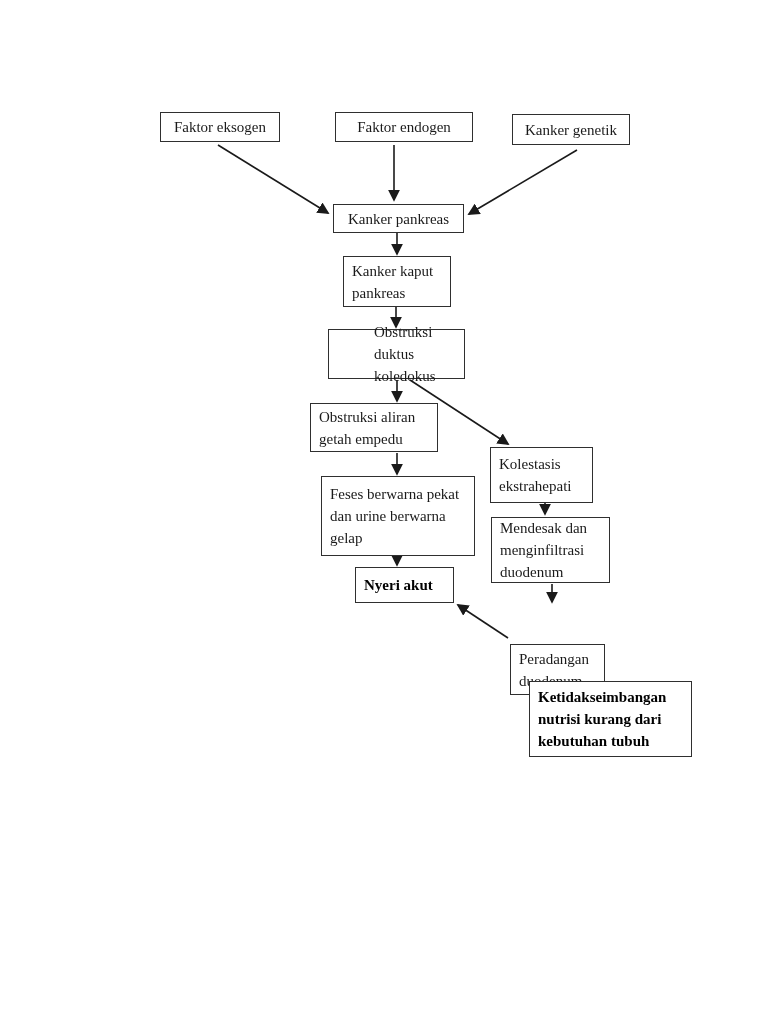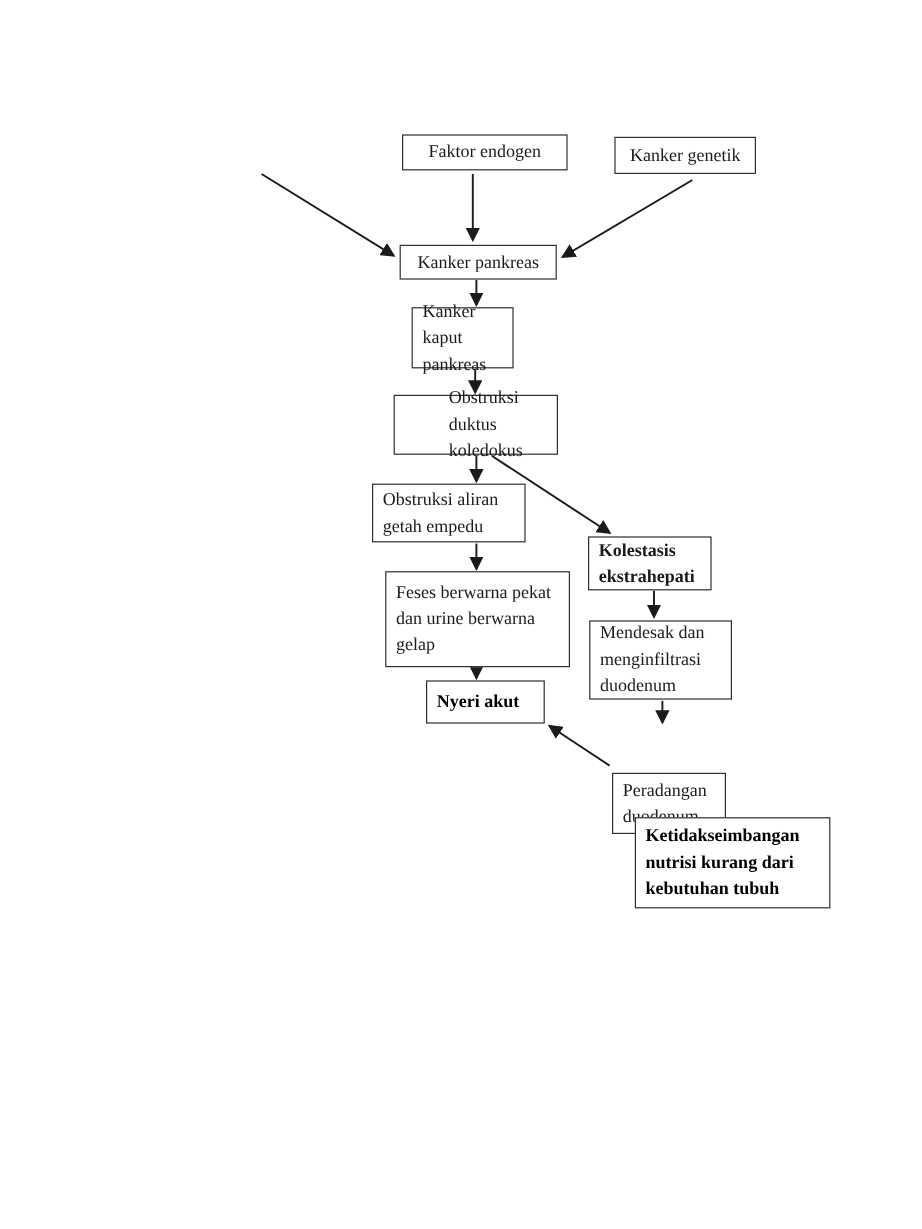--- a/index.html
+++ b/index.html
@@ -69,34 +69,35 @@
     <line x1="397" y1="380" x2="397" y2="401" marker-end="url(#ah)"></line>
     <line x1="410" y1="380" x2="508" y2="444" marker-end="url(#ah)"></line>
     <line x1="397" y1="453" x2="397" y2="474" marker-end="url(#ah)"></line>
     <line x1="545" y1="492" x2="545" y2="514" marker-end="url(#ah)"></line>
     <line x1="397" y1="544" x2="397" y2="565" marker-end="url(#ah)"></line>
     <line x1="552" y1="584" x2="552" y2="602" marker-end="url(#ah)"></line>
     <line x1="508" y1="638" x2="458" y2="605" marker-end="url(#ah)"></line>
     <line x1="558" y1="656" x2="558" y2="679" marker-end="url(#ah)"></line>
   </svg>
 
+  <div class="node center" style="left:160px; top:112px; width:120px; height:30px;">Faktor eksogen</div>
 
   <div class="node center" style="left:335px; top:112px; width:138px; height:30px;">Faktor endogen</div>
 
   <div class="node center" style="left:512px; top:114px; width:118px; height:31px;">Kanker genetik</div>
 
   <div class="node center" style="left:333px; top:204px; width:131px; height:29px;">Kanker pankreas</div>
 
-  <div class="node" style="left:343px; top:256px; width:85px; height:51px;">Kanker kaput pankreas</div>
+  <div class="node" style="left:343px; top:256px; width:108px; height:51px;">Kanker kaput pankreas</div>
 
   <div class="node" style="left:328px; top:329px; width:137px; height:50px;padding-left:45px;">Obstruksi duktus koledokus</div>
 
   <div class="node" style="left:310px; top:403px; width:128px; height:49px;">Obstruksi aliran getah empedu</div>
 
-  <div class="node" style="left:490px; top:447px; width:103px; height:45px;font-weight:bold;">Kolestasis ekstrahepati</div>
+  <div class="node" style="left:490px; top:447px; width:103px; height:56px;">Kolestasis ekstrahepati</div>
 
   <div class="node" style="left:321px; top:476px; width:154px; height:80px;">Feses berwarna pekat dan urine berwarna gelap</div>
 
   <div class="node" style="left:491px; top:517px; width:119px; height:66px;">Mendesak dan menginfiltrasi duodenum</div>
 
   <div class="node bold" style="left:355px; top:567px; width:99px; height:36px;">Nyeri akut</div>
 
   <div class="node" style="left:510px; top:604px; width:95px; height:51px;margin-top:40px;">Peradangan duodenum</div>
 
   <div class="node bold" style="left:485px; top:681px; width:163px; height:76px;margin-left:44px;">Ketidakseimbangan nutrisi kurang dari kebutuhan tubuh</div>

